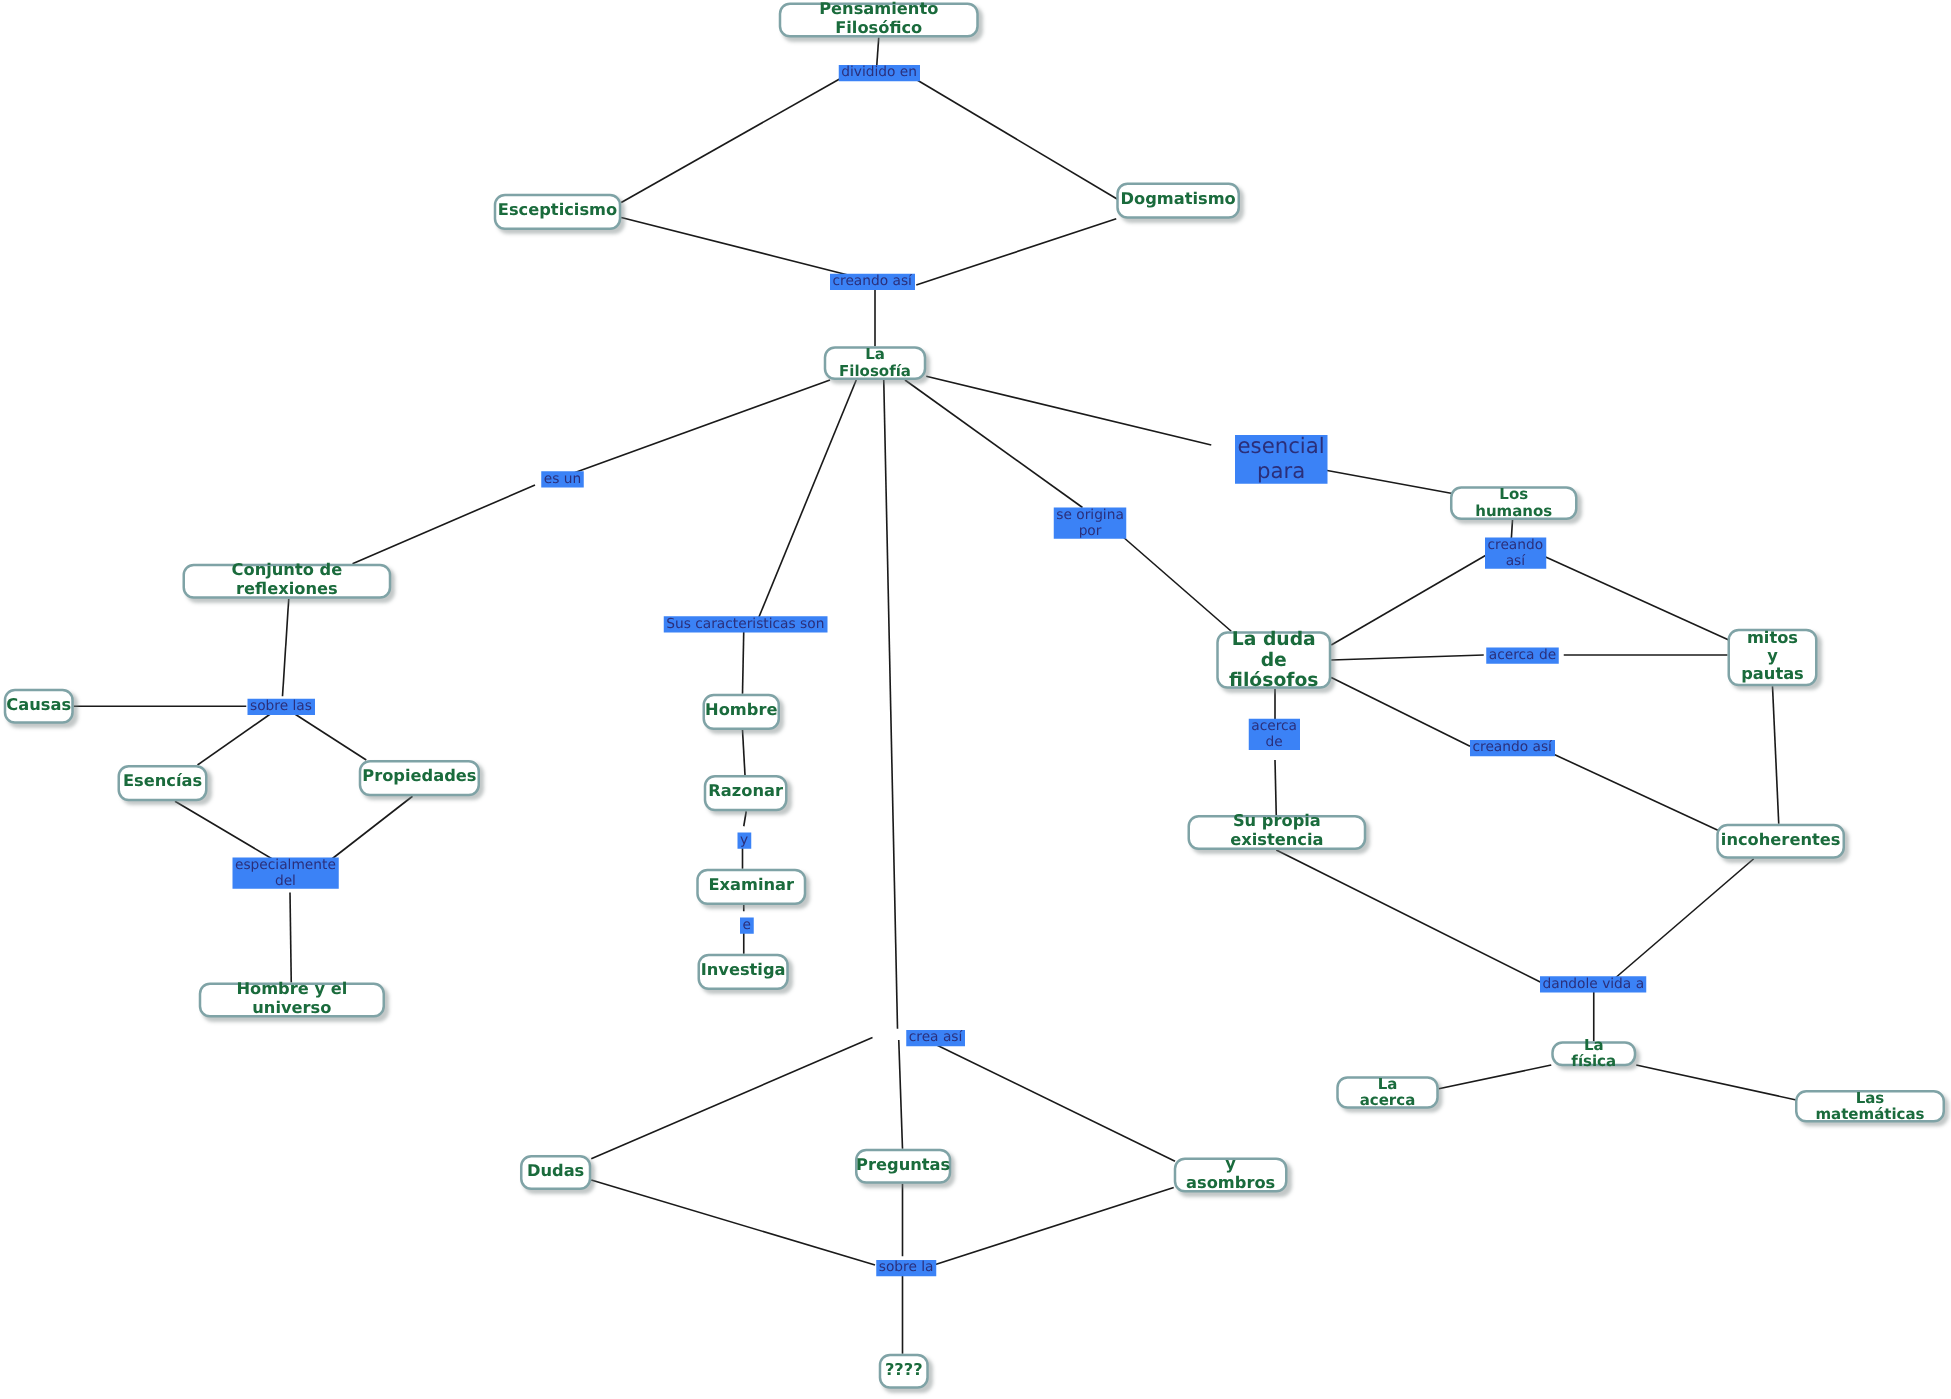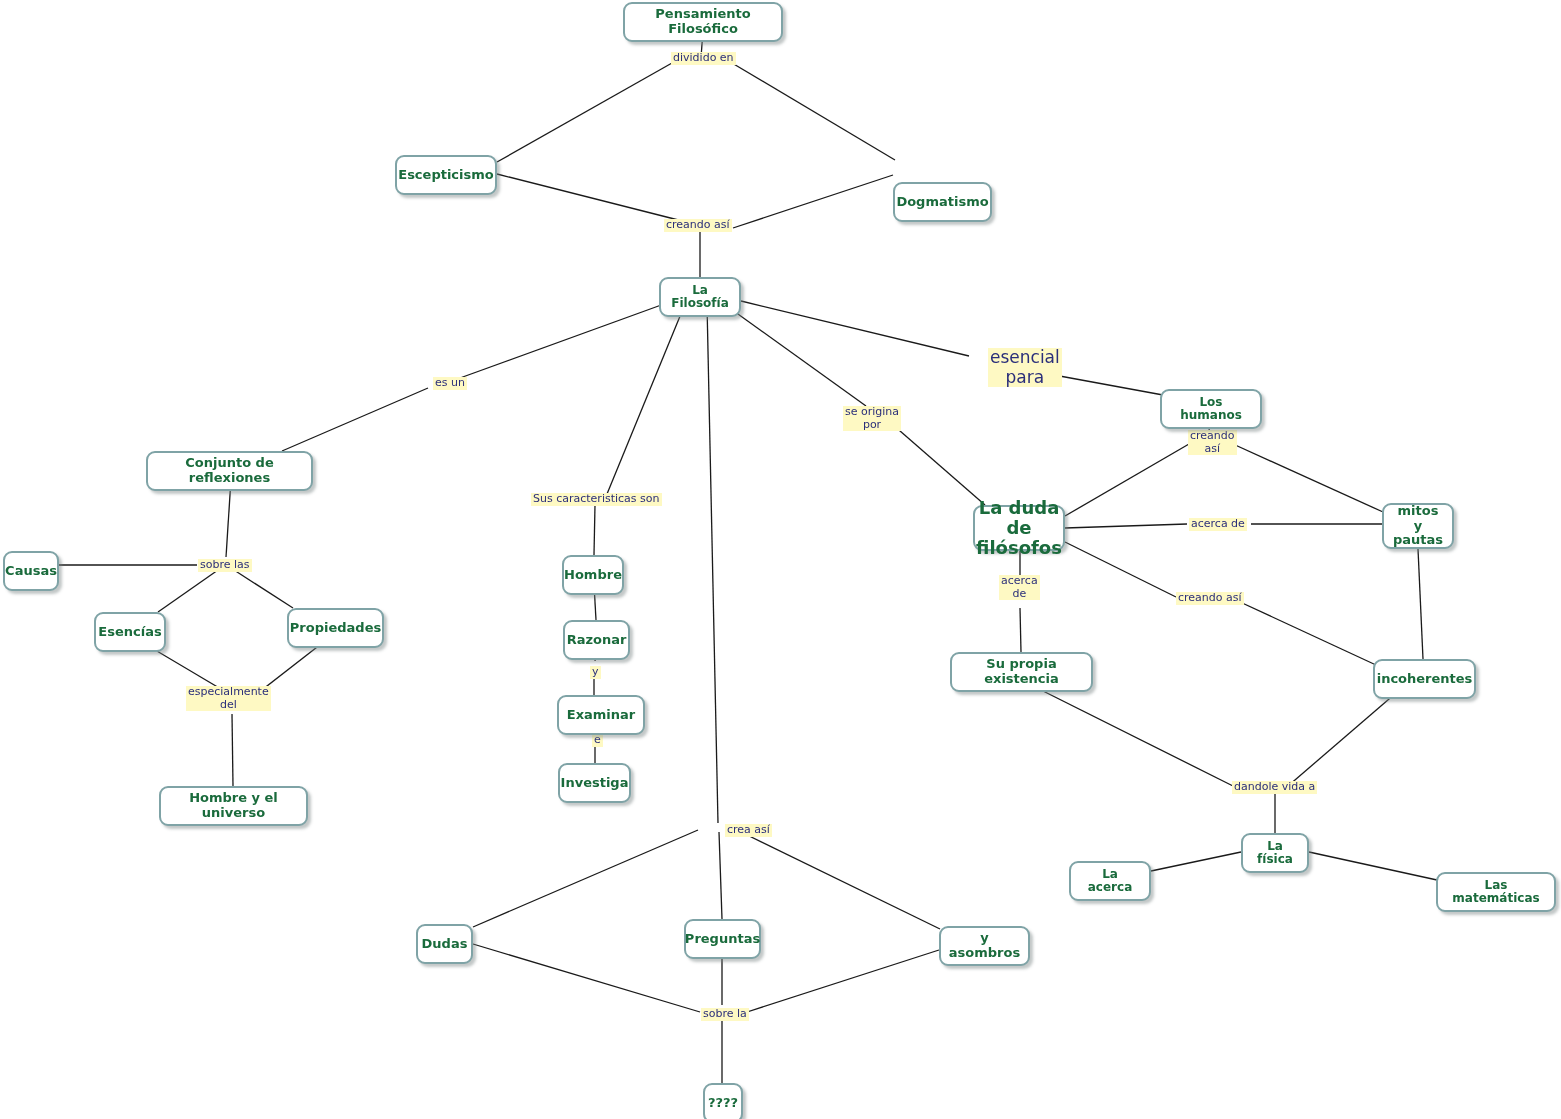--- a/index.html
+++ b/index.html
@@ -15,30 +15,30 @@
     border-radius:9px;
     color:#1a6b3c;
     font-weight:bold;
     display:flex;
     align-items:center;
     justify-content:center;
     text-align:center;
     line-height:1.12;
     box-shadow:3px 3px 3px rgba(120,130,130,0.45);
     white-space:pre-line;
-    padding:18px 8px;
+    padding:8px 8px;
   }
   .edge-label{
     position:absolute;
     color:#2b2f7a;
     font-weight:normal;
     text-align:center;
     line-height:1.15;
     white-space:pre-line;
-    background:#fef9c3;
+    background:#3b82f6;
     padding:0 2px;
   }
 </style>
 </head>
 <body>
 
 <div id="map-root">
   <svg id="edge-layer" viewBox="0 0 1561 1119">
       <polyline points="703,30 701,58" class="edge-line" id="e-pensamiento-dividido"></polyline>
       <polyline points="672,63 497,162" class="edge-line" id="e-dividido-escepticismo"></polyline>
@@ -107,33 +107,33 @@
     <div class="edge-label" style="left: 1188px; top: 430px; font-size: 11px;">creando
 así</div>
     <div class="edge-label" style="left: 1189px; top: 518px; font-size: 11px;">acerca de</div>
     <div class="edge-label" style="left: 999px; top: 575px; font-size: 11px;">acerca
 de</div>
     <div class="edge-label" style="left: 1176px; top: 592px; font-size: 11px;">creando así</div>
     <div class="edge-label" style="left: 1232px; top: 781px; font-size: 11px;">dandole vida a</div>
     <div class="edge-label" style="left: 701px; top: 1008px; font-size: 11px;">sobre la</div>
     <div class="node" style="left: 623px; top: 2px; width: 160px; height: 28px; font-size: 13px; border-color: rgb(127, 163, 166); color: rgb(26, 107, 60); background: rgb(255, 255, 255);">Pensamiento Filosófico</div>
     <div class="node" style="left: 395px; top: 155px; width: 102px; height: 29px; font-size: 13px; border-color: rgb(127, 163, 166); color: rgb(26, 107, 60); background: rgb(255, 255, 255);">Escepticismo</div>
-    <div class="node" style="left: 893px; top: 146px; width: 99px; height: 29px; font-size: 13px; border-color: rgb(127, 163, 166); color: rgb(26, 107, 60); background: rgb(255, 255, 255); margin-top: 36px;">Dogmatismo</div>
+    <div class="node" style="left: 893px; top: 146px; width: 99px; height: 29px; font-size: 13px; border-color: rgb(127, 163, 166); color: rgb(26, 107, 60); background: rgb(255, 255, 255);">Dogmatismo</div>
     <div class="node" style="left: 659px; top: 277px; width: 82px; height: 27px; font-size: 12px; border-color: rgb(127, 163, 166); color: rgb(26, 107, 60); background: rgb(255, 255, 255);">La Filosofía</div>
     <div class="node" style="left: 146px; top: 451px; width: 167px; height: 28px; font-size: 13px; border-color: rgb(127, 163, 166); color: rgb(26, 107, 60); background: rgb(255, 255, 255);">Conjunto de reflexiones</div>
     <div class="node" style="left: 3px; top: 551px; width: 56px; height: 28px; font-size: 13px; border-color: rgb(127, 163, 166); color: rgb(26, 107, 60); background: rgb(255, 255, 255);">Causas</div>
     <div class="node" style="left: 94px; top: 612px; width: 72px; height: 29px; font-size: 13px; border-color: rgb(127, 163, 166); color: rgb(26, 107, 60); background: rgb(255, 255, 255);">Esencías</div>
     <div class="node" style="left: 287px; top: 608px; width: 97px; height: 29px; font-size: 13px; border-color: rgb(127, 163, 166); color: rgb(26, 107, 60); background: rgb(255, 255, 255);">Propiedades</div>
     <div class="node" style="left: 159px; top: 786px; width: 149px; height: 28px; font-size: 13px; border-color: rgb(127, 163, 166); color: rgb(26, 107, 60); background: rgb(255, 255, 255);">Hombre y el universo</div>
     <div class="node" style="left: 562px; top: 555px; width: 62px; height: 29px; font-size: 13px; border-color: rgb(127, 163, 166); color: rgb(26, 107, 60); background: rgb(255, 255, 255);">Hombre</div>
     <div class="node" style="left: 563px; top: 620px; width: 67px; height: 29px; font-size: 13px; border-color: rgb(127, 163, 166); color: rgb(26, 107, 60); background: rgb(255, 255, 255);">Razonar</div>
     <div class="node" style="left: 557px; top: 695px; width: 88px; height: 29px; font-size: 13px; border-color: rgb(127, 163, 166); color: rgb(26, 107, 60); background: rgb(255, 255, 255);">Examinar</div>
     <div class="node" style="left: 558px; top: 763px; width: 73px; height: 29px; font-size: 13px; border-color: rgb(127, 163, 166); color: rgb(26, 107, 60); background: rgb(255, 255, 255);">Investiga</div>
     <div class="node" style="left: 1160px; top: 389px; width: 102px; height: 27px; font-size: 12px; border-color: rgb(127, 163, 166); color: rgb(26, 107, 60); background: rgb(255, 255, 255);">Los humanos</div>
-    <div class="node" style="left: 973px; top: 505px; width: 92px; height: 46px; font-size: 18px; border-color: rgb(127, 163, 166); color: rgb(26, 107, 60); background: rgb(255, 255, 255);">La duda de
+    <div class="node" style="left: 973px; top: 505px; width: 92px; height: 46px; font-size: 15px; border-color: rgb(127, 163, 166); color: rgb(26, 107, 60); background: rgb(255, 255, 255);">La duda de
 filósofos</div>
     <div class="node" style="left: 1382px; top: 503px; width: 72px; height: 46px; font-size: 13px; border-color: rgb(127, 163, 166); color: rgb(26, 107, 60); background: rgb(255, 255, 255);">mitos y
 pautas</div>
     <div class="node" style="left: 950px; top: 652px; width: 143px; height: 28px; font-size: 13px; border-color: rgb(127, 163, 166); color: rgb(26, 107, 60); background: rgb(255, 255, 255);">Su propia existencia</div>
     <div class="node" style="left: 1373px; top: 659px; width: 103px; height: 28px; font-size: 13px; border-color: rgb(127, 163, 166); color: rgb(26, 107, 60); background: rgb(255, 255, 255);">incoherentes</div>
     <div class="node" style="left: 1241px; top: 833px; width: 68px; height: 14px; font-size: 12px; border-color: rgb(127, 163, 166); color: rgb(26, 107, 60); background: rgb(255, 255, 255);">La física</div>
     <div class="node" style="left: 1069px; top: 861px; width: 82px; height: 26px; font-size: 12px; border-color: rgb(127, 163, 166); color: rgb(26, 107, 60); background: rgb(255, 255, 255);">La acerca</div>
     <div class="node" style="left: 1436px; top: 872px; width: 120px; height: 26px; font-size: 12px; border-color: rgb(127, 163, 166); color: rgb(26, 107, 60); background: rgb(255, 255, 255);">Las matemáticas</div>
     <div class="node" style="left: 416px; top: 924px; width: 57px; height: 28px; font-size: 13px; border-color: rgb(127, 163, 166); color: rgb(26, 107, 60); background: rgb(255, 255, 255);">Dudas</div>
     <div class="node" style="left: 684px; top: 919px; width: 77px; height: 28px; font-size: 13px; border-color: rgb(127, 163, 166); color: rgb(26, 107, 60); background: rgb(255, 255, 255);">Preguntas</div>

